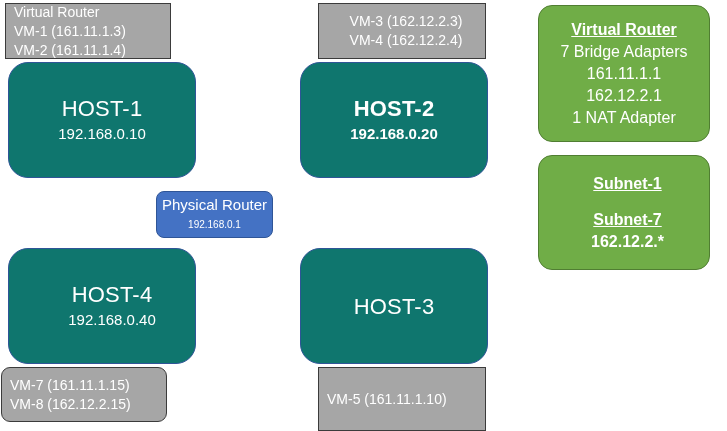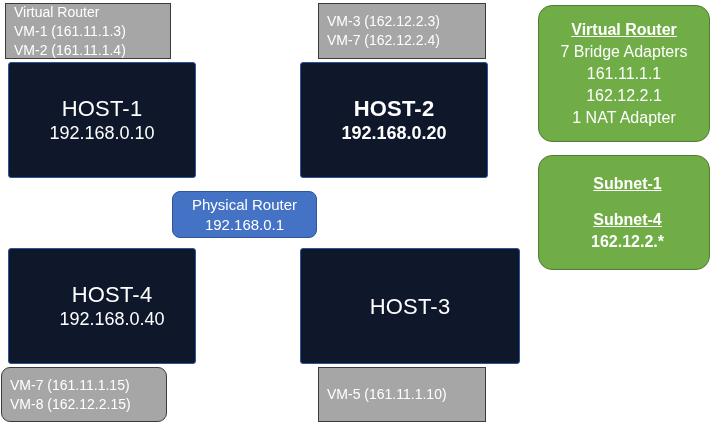--- a/index.html
+++ b/index.html
@@ -15,39 +15,39 @@
   }
   #canvas {
     position: relative;
     width: 727px;
     height: 431px;
   }
 
   
   .host-box {
     position: absolute;
-    background: #0f172a;
+    background: #0f766e;
     border: 1px solid #2F5597;
-    border-radius: 3px;
+    border-radius: 20px;
     color: #ffffff;
     display: flex;
     flex-direction: column;
     align-items: center;
     justify-content: center;
     box-sizing: border-box;
     z-index: 1;
   }
   .host-name {
     font-size: 22px;
     line-height: 27px;
     letter-spacing: 0.2px;
     white-space: nowrap;
   }
   .host-ip {
-    font-size: 18px;
+    font-size: 15px;
     line-height: 23px;
     white-space: nowrap;
   }
 
   
   .vm-label {
     position: absolute;
     background: #A6A6A6;
     border: 1px solid #3B3B3B;
     color: #ffffff;
@@ -80,21 +80,21 @@
     justify-content: center;
     box-sizing: border-box;
     z-index: 4;
   }
   .router-name {
     font-size: 15px;
     line-height: 20px;
     white-space: nowrap;
   }
   .router-ip {
-    font-size: 15px;
+    font-size: 10px;
     line-height: 20px;
     white-space: nowrap;
   }
 
   
   .legend-box {
     position: absolute;
     background: #70AD47;
     border: 1px solid #507E32;
     border-radius: 14px;
@@ -133,58 +133,58 @@
   <div class="vm-label above" style="left:5px; top:3px; width:166px; height:56px;">
     <div class="vm-line">Virtual Router</div>
     <div class="vm-line">VM-1 (161.11.1.3)</div>
     <div class="vm-line">VM-2 (161.11.1.4)</div>
   </div>
   <div class="host-box" style="left:8px; top:62px; width:188px; height:116px;">
     <div class="host-name">HOST-1</div>
     <div class="host-ip">192.168.0.10</div>
   </div>
 
-  <div class="vm-label above" style="left:318px; top:3px; width:168px; height:56px;">
+  <div class="vm-label above" style="left:318px; top:3px; width:168px; height:56px;align-items:center;">
     <div class="vm-line">VM-3 (162.12.2.3)</div>
-    <div class="vm-line">VM-7 (162.12.2.4)</div>
+    <div class="vm-line">VM-4 (162.12.2.4)</div>
   </div>
   <div class="host-box" style="left:300px; top:62px; width:188px; height:116px;font-weight:bold;">
     <div class="host-name">HOST-2</div>
     <div class="host-ip">192.168.0.20</div>
   </div>
 
-  <div class="router-box" style="left:172px; top:191px; width:145px; height:47px;">
+  <div class="router-box" style="left:156px; top:191px; width:117px; height:47px;">
     <div class="router-name">Physical Router</div>
     <div class="router-ip">192.168.0.1</div>
   </div>
 
   <div class="host-box" style="left:8px; top:248px; width:188px; height:116px;padding-left:20px;">
     <div class="host-name">HOST-4</div>
     <div class="host-ip">192.168.0.40</div>
   </div>
   <div class="vm-label below" style="left:1px; top:367px; width:166px; height:55px;border-radius:9px;">
     <div class="vm-line">VM-7 (161.11.1.15)</div>
     <div class="vm-line">VM-8 (162.12.2.15)</div>
   </div>
 
-  <div class="host-box" style="left:300px; top:248px; width:220px; height:116px;">
+  <div class="host-box" style="left:300px; top:248px; width:188px; height:116px;">
     <div class="host-name">HOST-3</div>
   </div>
-  <div class="vm-label below" style="left:318px; top:367px; width:168px; height:55px;">
+  <div class="vm-label below" style="left:318px; top:367px; width:168px; height:64px;">
     <div class="vm-line">VM-5 (161.11.1.10)</div>
   </div>
 
   <div class="legend-box" style="left:538px; top:5px; width:172px; height:137px;">
     <div class="legend-head">Virtual Router</div>
     <div class="legend-line">7 Bridge Adapters</div>
     <div class="legend-line">161.11.1.1</div>
     <div class="legend-line">162.12.2.1</div>
     <div class="legend-line">1 NAT Adapter</div>
   </div>
 
   <div class="legend-box" style="left:538px; top:155px; width:172px; height:115px;padding-left:7px;">
     <div class="legend-head">Subnet-1</div>
     <div class="legend-gap"></div>
-    <div class="legend-head">Subnet-4</div>
+    <div class="legend-head">Subnet-7</div>
     <div class="legend-line bold">162.12.2.*</div>
   </div>
 
 </div>
 
 </body></html>

